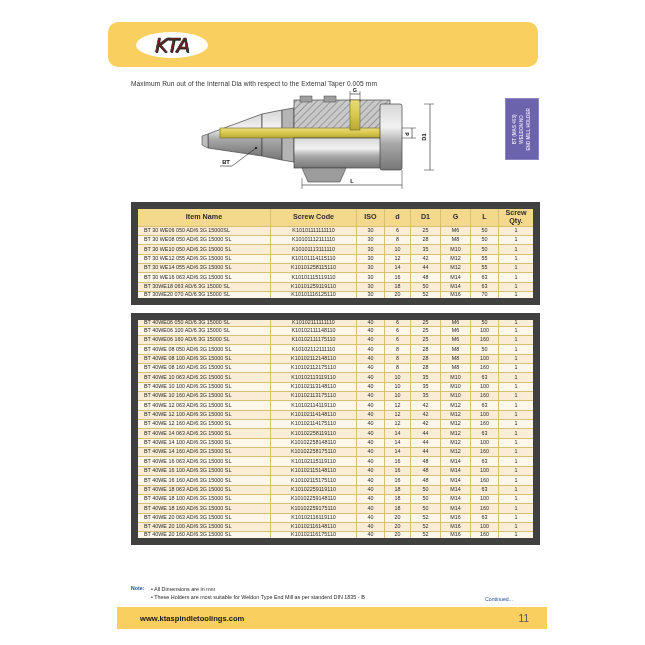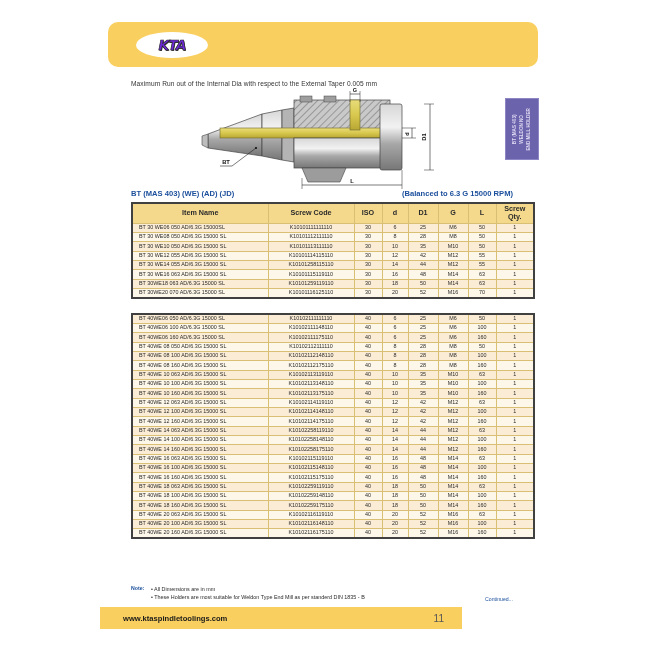--- a/index.html
+++ b/index.html
@@ -25,23 +25,23 @@
     width: 72px; height: 26px;
   }
   .logo-ellipse {
     position: absolute; inset: 0;
     background: #ffffff; border-radius: 50%;
   }
   .logo-text {
     position: absolute; inset: 0;
     display: flex; align-items: center; justify-content: center;
     font-family: "DejaVu Sans", sans-serif;
-    font-size: 14px; font-weight: bold; font-style: italic;
+    font-size: 20px; font-weight: normal; font-style: italic;
     letter-spacing: -1px;
-    color: #6d28d9;
+    color: #7f1d1d;
     -webkit-text-stroke: 0.7px #2a2a2a;
     text-shadow: 0.5px 0.5px 0 #3a3a3a;
   }
   .header-titles {
     position: absolute; right: 18px; top: 50%;
     transform: translateY(-50%);
     text-align: right; line-height: 1.45;
   }
   .header-titles div {
     font-size: 9.2px; font-weight: bold; color: #1a1a1a;
@@ -88,21 +88,21 @@
   }
   .tbl-caption-right {
     font-size: 7.6px; font-weight: bold; color: #1b4f9c;
   }
 
   
   .tbl {
     position: absolute; left: 131px; width: 382px;
     border-collapse: collapse;
     table-layout: fixed;
-    border: 2px solid #404040;
+    border: 7px solid #404040;
     padding-left: 29px;
   }
   .tbl.t1 { top: 202px; }
   .tbl.t2 { top: 313px; }
   .tbl th, .tbl td {
     border: 1px solid #d9bf74;
     text-align: center;
     color: #2b2b2b;
     font-size: 5.4px;
     height: 9.35px;
@@ -142,22 +142,22 @@
   }
   .notes-list { position: absolute; left: 20px; top: 0; }
   .notes-list div { font-size: 5.4px; color: #2b2b2b; line-height: 1.55; }
   .continued {
     position: absolute; right: 0; top: 11px;
     font-size: 5.2px; color: #1b4f9c;
   }
 
   
   .footer-bar {
-    position: absolute; left: 100px; top: 607px;
-    width: 362px; height: 22px;
+    position: absolute; left: 117px; top: 607px;
+    width: 430px; height: 22px;
     background: #f9cf5f;
     display: flex; align-items: center;
   }
   .footer-url {
     position: absolute; left: 23px;
     font-size: 7.6px; font-weight: bold; color: #1a1a1a;
   }
   .footer-page {
     position: absolute; right: 18px;
     font-size: 10px; color: #555;
@@ -251,24 +251,20 @@
   <div class="side-tab">
     <div class="side-tab-inner">
       <div class="side-tab-text">
         <span>BT (MAS 403)</span><br>
         <span>WELDON NO</span><br>
         <span>END MILL HOLDER</span>
       </div>
     </div>
   </div>
 
-  <div class="tbl-caption-row">
-    <span class="tbl-caption-left">BT (MAS 403) (WE) (AD) (JD)</span>
-    <span class="tbl-caption-right">(Balanced to 6.3 G 15000 RPM)</span>
-  </div>
 
   <table class="tbl t1">
     <colgroup>
       <col class="c-name">
         <col class="c-code">
         <col class="c-iso">
         <col class="c-d">
       <col class="c-d1">
         <col class="c-g">
         <col class="c-l">

